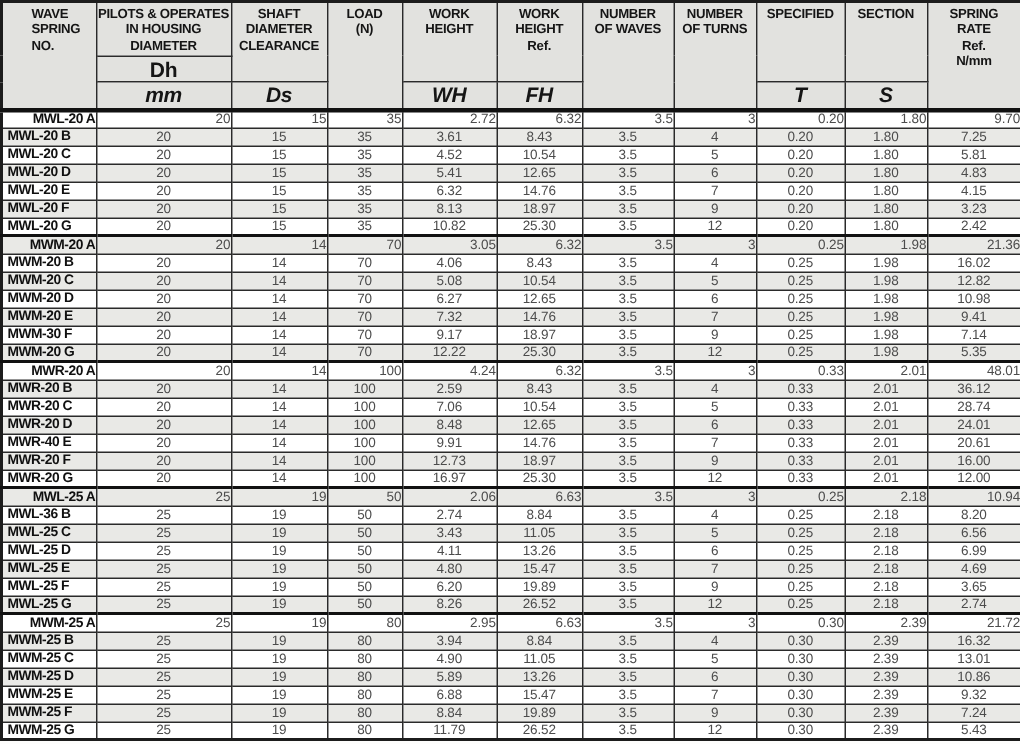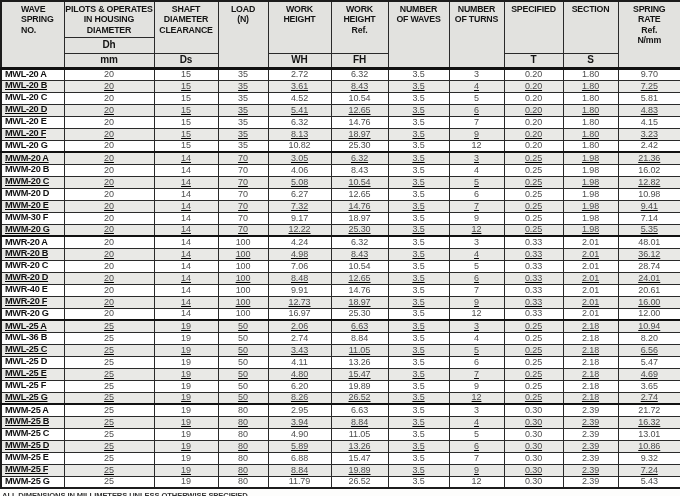--- a/index.html
+++ b/index.html
@@ -30,24 +30,24 @@
     font-size: 8.8px;
     line-height: 1.18;
     white-space: pre-line;
     text-align: center;
     vertical-align: top;
     padding-top: 2px;
     letter-spacing: -0.2px;
   }
   thead tr.hrow1 { height: 36px; }
   thead tr.hrow2 { height: 16px; }
-  thead tr.hrow3 { height: 15px; }
+  thead tr.hrow3 { height: 15px; font-style: italic; }
   thead th.corner { text-align: left; padding-left: 19px; }
   thead tr.hrow2 th, thead tr.hrow3 th {
-    vertical-align: middle; padding-top: 0; font-size: 10px; margin-left: 24px;
+    vertical-align: middle; padding-top: 0; font-size: 14px; margin-left: 24px;
   }
   thead { border-bottom: 3px solid #111; }
   
   tbody td {
     height: 12px;
     font-size: 9px;
     color: #4c4c4c;
     text-align: center;
     vertical-align: middle;
     line-height: 1;
@@ -55,22 +55,22 @@
   }
   tbody td.name {
     text-align: left;
     padding-left: 3px;
     font-weight: bold;
     color: #101010;
     font-size: 9.2px;
     letter-spacing: -0.3px;
   }
   tbody tr { background: #ffffff; }
-  tbody tr.stripe { background: #e9e9e6; text-decoration: underline; }
-  tbody tr.group-start td { border-top: 2px solid #111; }
+  tbody tr.stripe { background: #e9e9e6; }
+  tbody tr.group-start td { border-top: 2px solid #111; text-align: right; }
   .footnote {
     font-size: 7.6px;
     font-weight: bold;
     color: #333;
     letter-spacing: -0.1px;
     padding: 2px 0 0 2px;
     white-space: nowrap;
   }
 </style>
 </head>
@@ -326,21 +326,21 @@
           <td>3</td>
           <td>0.33</td>
           <td>2.01</td>
           <td>48.01</td>
         </tr>
         <tr class="stripe">
           <td class="name">MWR-20 B</td>
           <td>20</td>
           <td>14</td>
           <td>100</td>
-          <td>4.98</td>
+          <td>2.59</td>
           <td>8.43</td>
           <td>3.5</td>
           <td>4</td>
           <td>0.33</td>
           <td>2.01</td>
           <td>36.12</td>
         </tr>
         <tr>
           <td class="name">MWR-20 C</td>
           <td>20</td>
@@ -449,21 +449,21 @@
           <td class="name">MWL-25 D</td>
           <td>25</td>
           <td>19</td>
           <td>50</td>
           <td>4.11</td>
           <td>13.26</td>
           <td>3.5</td>
           <td>6</td>
           <td>0.25</td>
           <td>2.18</td>
-          <td>5.47</td>
+          <td>6.99</td>
         </tr>
         <tr class="stripe">
           <td class="name">MWL-25 E</td>
           <td>25</td>
           <td>19</td>
           <td>50</td>
           <td>4.80</td>
           <td>15.47</td>
           <td>3.5</td>
           <td>7</td>

